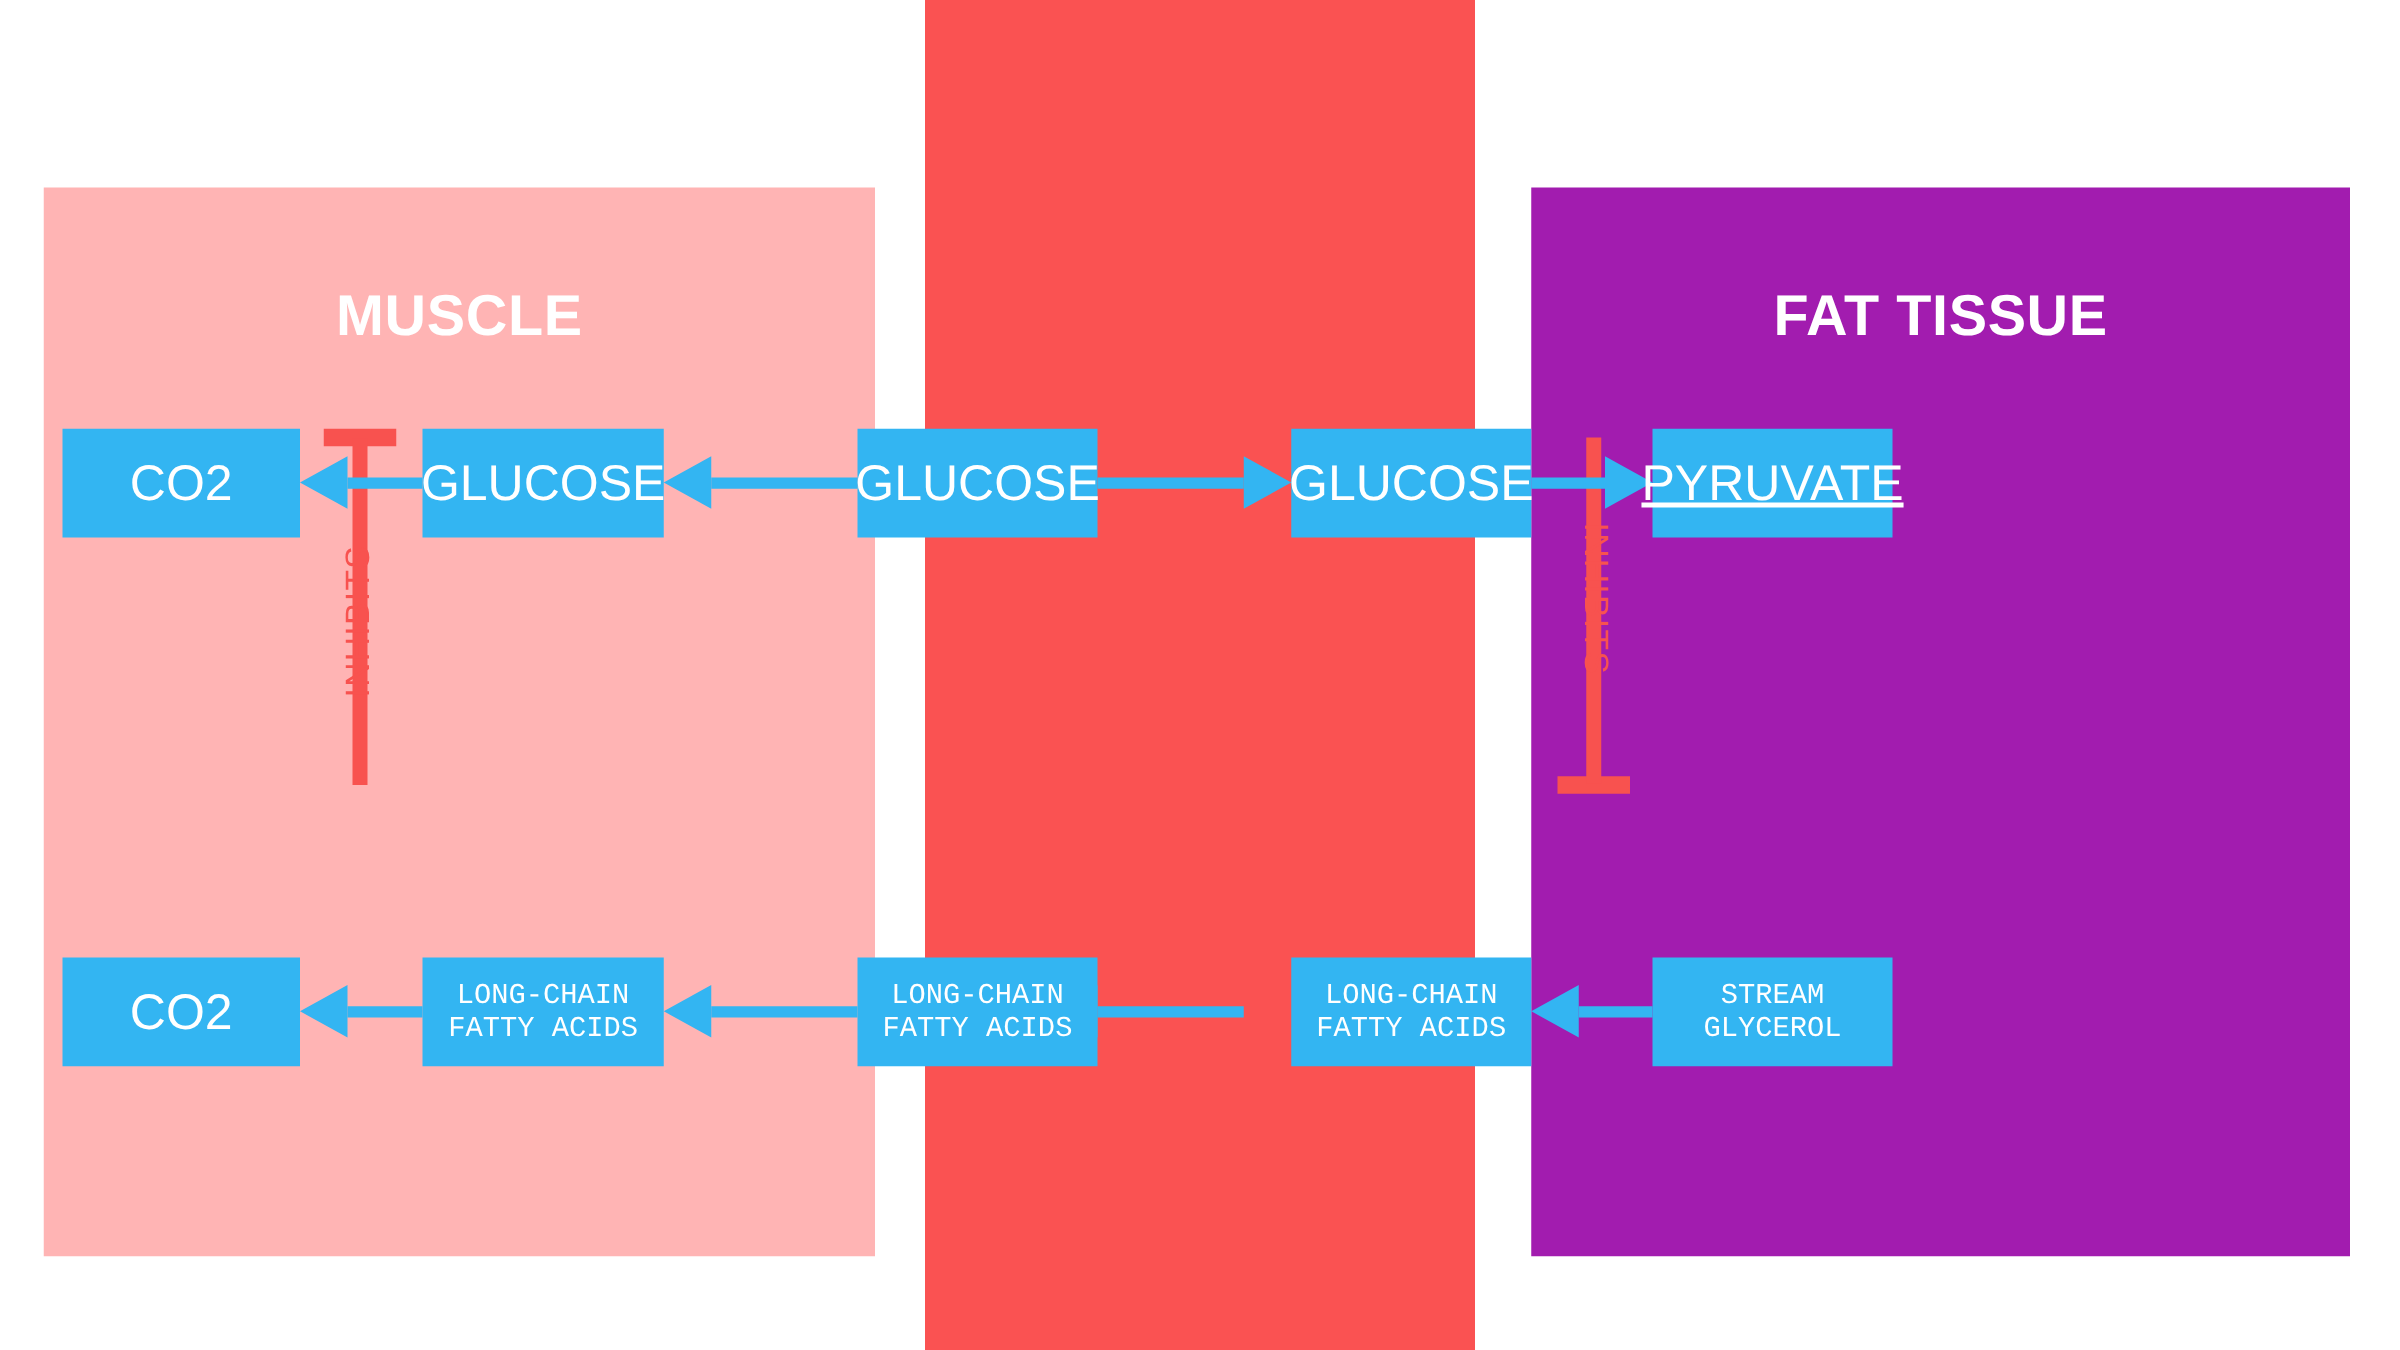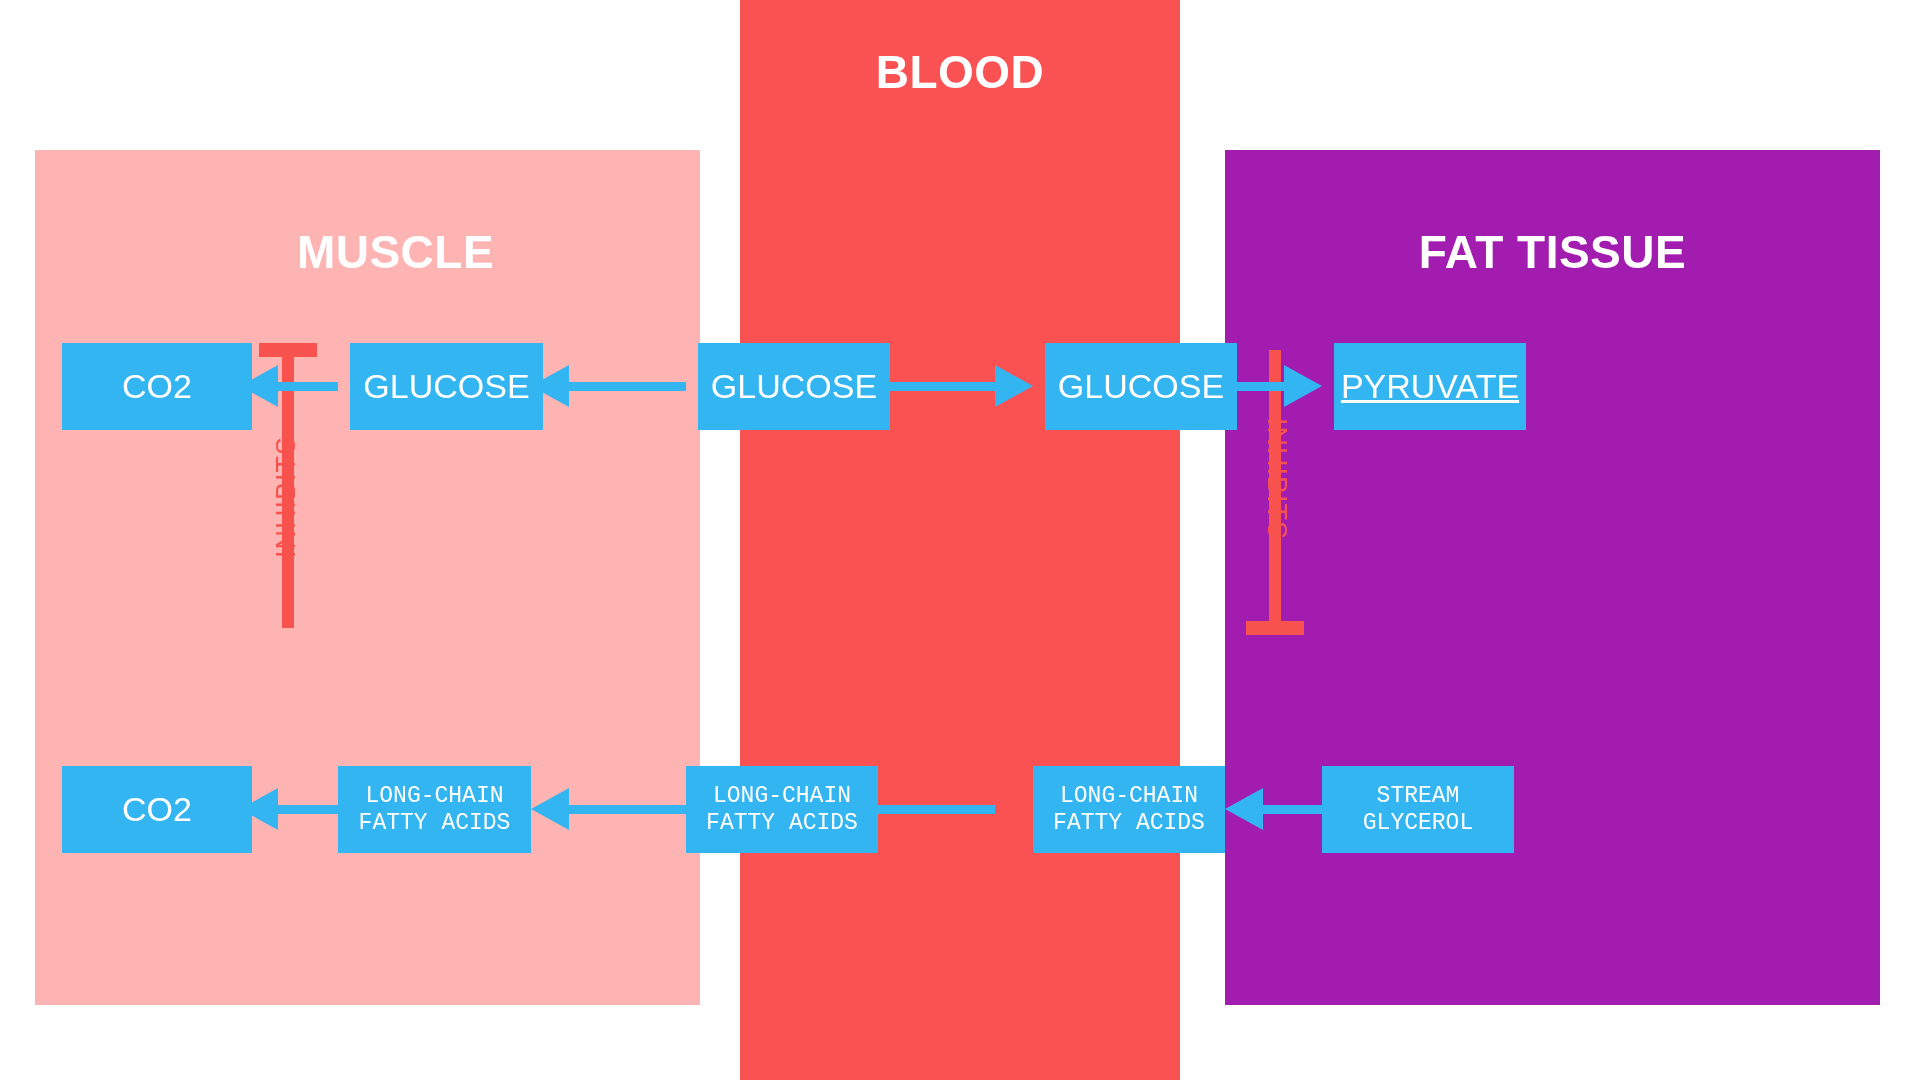--- a/index.html
+++ b/index.html
@@ -39,39 +39,39 @@
   .panel-title {
     position: absolute;
     width: 100%;
     text-align: center;
     color: #ffffff;
     font-weight: bold;
     letter-spacing: 0.5px;
     line-height: 1.05;
     user-select: none;
   }
-  #title-muscle  { top: 78px;  font-size: 46px; padding-left: 28px; }
+  #title-muscle  { top: 78px;  font-size: 46px; }
   #title-fat     { top: 78px;  font-size: 46px; }
   #title-blood   { top: 48px;  font-size: 46px; }
   #title-blood .line { display: block; }
 
   
   .mbox {
     position: absolute;
     background: #33B5F2;
     color: #ffffff;
     display: flex;
     align-items: center;
     justify-content: center;
     text-align: center;
     box-sizing: border-box;
     line-height: 1.15;
     user-select: none;
   }
-  .mbox.big   { font-size: 34px; margin-left: 12px; }
+  .mbox.big   { font-size: 40px; }
   .mbox.small { font-size: 23px; font-family: Liberation Mono, monospace; }
 
   
   #box-muscle-co2      { left: 50px;   top: 343px; width: 190px; height: 87px; }
   #box-muscle-glucose  { left: 338px;  top: 343px; width: 193px; height: 87px; }
   #box-blood-glucose   { left: 686px;  top: 343px; width: 192px; height: 87px; }
   #box-fat-glucose     { left: 1033px; top: 343px; width: 192px; height: 87px; }
   #box-fat-pyruvate    { left: 1322px; top: 343px; width: 192px; height: 87px; text-decoration: underline; }
 
   
@@ -168,21 +168,20 @@
 </style>
 </head>
 <body>
 
 <div class="panel" id="panel-muscle">
   <div class="panel-title" id="title-muscle">MUSCLE</div>
 </div>
 
 <div class="panel" id="panel-blood">
   <div class="panel-title" id="title-blood">
-    <span class="line">BLOOD</span>
   </div>
 </div>
 
 <div class="panel" id="panel-fat">
   <div class="panel-title" id="title-fat">FAT TISSUE</div>
 </div>
 
 <div class="inhibit" id="inhibit-muscle">
   <div class="bar"></div>
   <div class="stem"></div>

